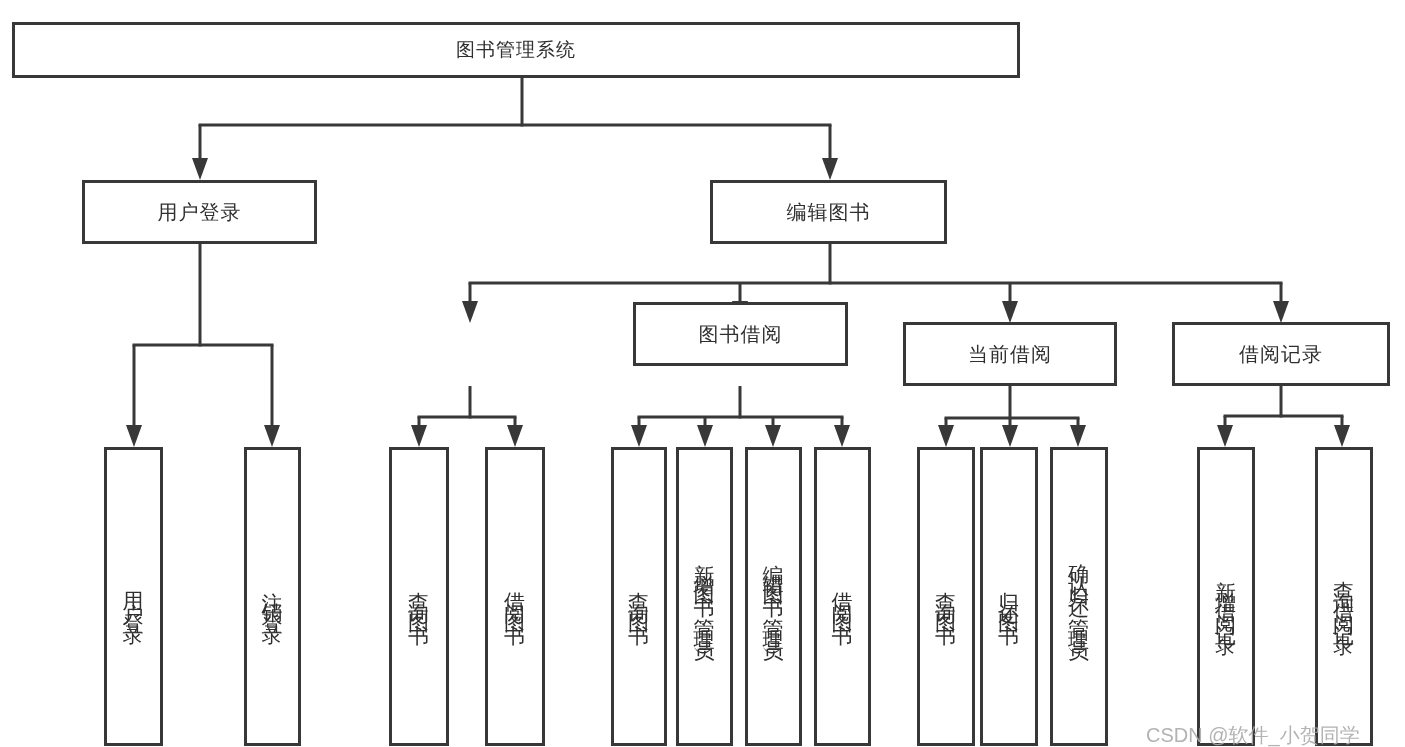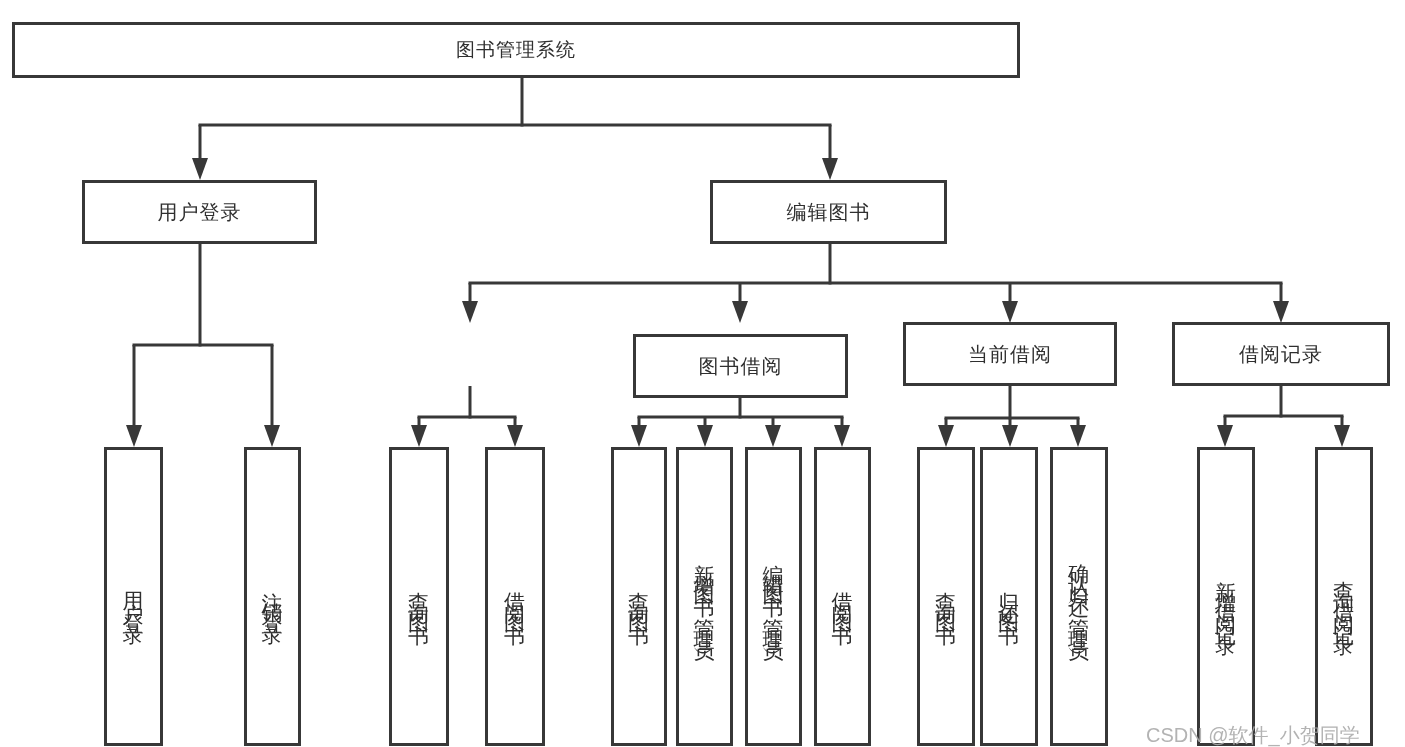--- a/index.html
+++ b/index.html
@@ -39,21 +39,21 @@
     text-orientation: mixed;
     font-size: 21px;
     letter-spacing: 11px;
     line-height: 1;
   }
   
   #b-root { left: 12px;  top: 12px;  width: 1008px; height: 56px; font-size: 19px; }
   #b-login{ left: 82px;  top: 170px; width: 235px;  height: 64px; }
   #b-mgmt { left: 710px; top: 170px; width: 237px;  height: 64px; }
   #b-new  { left: 363px; top: 312px; width: 213px;  height: 64px; }
-  #b-bb   { left: 633px; top: 324px; width: 215px;  height: 64px; }
+  #b-bb   { left: 633px; top: 292px; width: 215px;  height: 64px; }
   #b-cur  { left: 903px; top: 312px; width: 214px;  height: 64px; }
   #b-rec  { left: 1172px;top: 312px; width: 218px;  height: 64px; }
   
   .leaf { top: 437px; height: 299px; }
   #b-l1  { left: 104px;  width: 59px; }
   #b-l2  { left: 244px;  width: 57px; }
   #b-l3  { left: 389px;  width: 60px; }
   #b-l4  { left: 485px;  width: 60px; }
   #b-l5  { left: 611px;  width: 56px; }
   #b-l6  { left: 676px;  width: 57px; }

